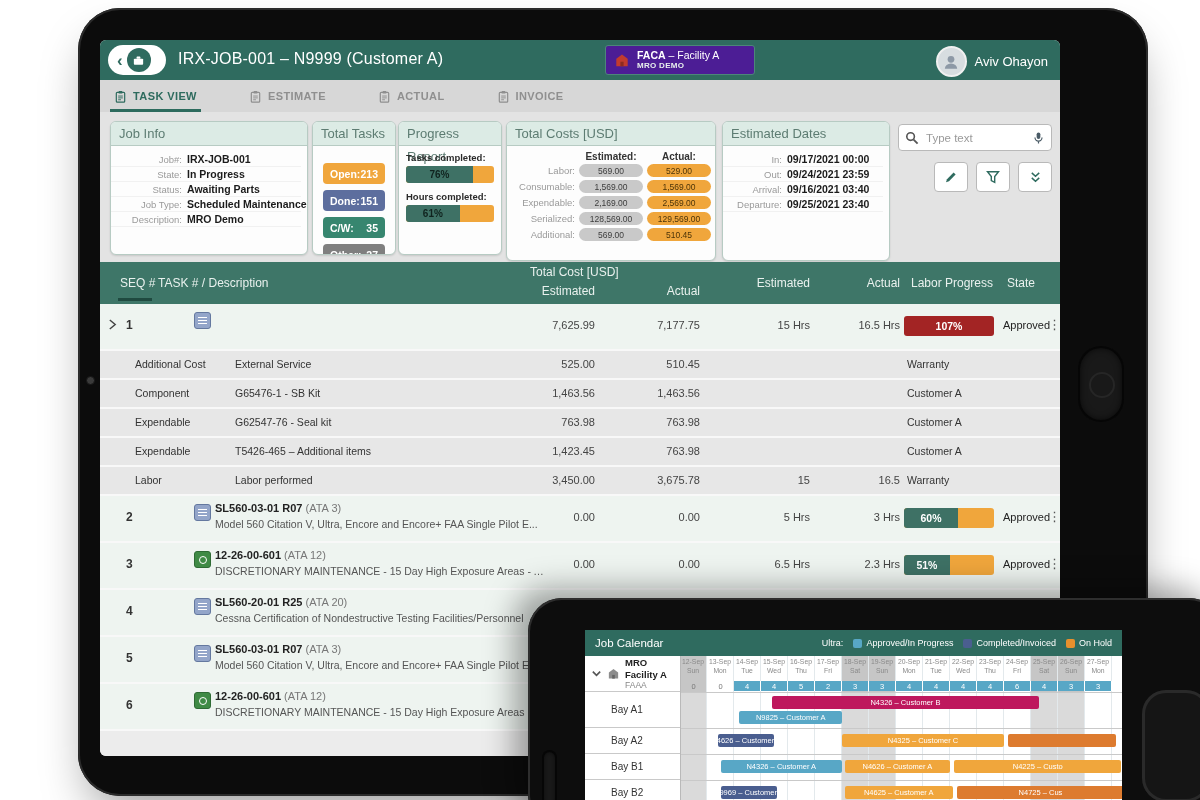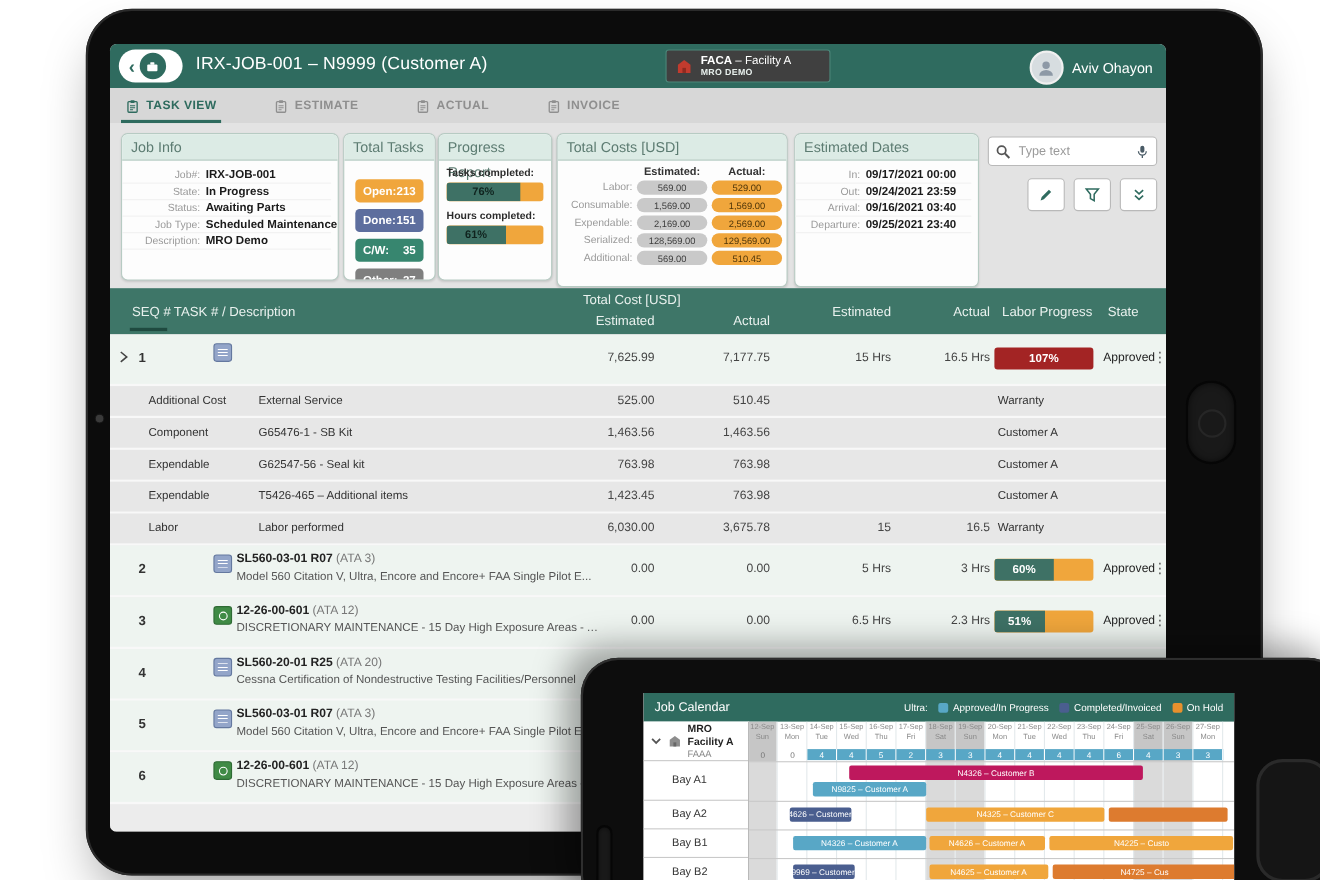--- a/index.html
+++ b/index.html
@@ -18,21 +18,21 @@
           border-radius:6px;overflow:hidden;}
   
   .appbar{position:absolute;left:0;top:0;width:960px;height:40px;background:#2f6b5f;}
   .backpill{position:absolute;left:8px;top:5px;width:58px;height:30px;background:#fff;
             border-radius:16px;display:flex;align-items:center;gap:4px;padding:0 3px 0 9px;
             box-sizing:border-box;cursor:pointer;}
   .backpill .bk{color:#2f6b5f;font-size:17px;font-weight:bold;line-height:1;}
   .bcirc{width:24px;height:24px;border-radius:50%;background:#2f6b5f;display:flex;
          align-items:center;justify-content:center;}
   .apptitle{position:absolute;left:78px;top:10px;color:#fff;font-size:16px;letter-spacing:.2px;}
-  .facility{position:absolute;left:505px;top:5px;width:150px;height:30px;background:#404040;
+  .facility{position:absolute;left:505px;top:5px;width:150px;height:30px;background:#4c1d95;
             border:1px solid #4c8679;border-radius:3px;display:flex;align-items:center;gap:7px;
             padding:0 8px;box-sizing:border-box;cursor:pointer;}
   .facility .ftxt{line-height:1.15;}
   .facility .f1{color:#fff;font-size:10.5px;}
   .facility .f1 b{font-weight:bold;}
   .facility .f2{color:#e8f0ed;font-size:8px;font-weight:bold;letter-spacing:.3px;}
   .userchip{position:absolute;right:12px;top:6px;display:flex;align-items:center;gap:8px;cursor:pointer;}
   .avatar{width:27px;height:27px;border-radius:50%;background:#d7dde0;border:2px solid #f0f0f0;
           display:flex;align-items:center;justify-content:center;overflow:hidden;}
   .uname{color:#fff;font-size:13px;}
@@ -453,40 +453,40 @@
             <span class="cat">Component</span>
             <span class="ddesc">G65476-1 - SB Kit</span>
             <span class="num n-ce">1,463.56</span>
             <span class="num n-ca">1,463.56</span>
             <span class="num n-he"></span>
             <span class="num n-ha"></span>
             <span class="owner">Customer A</span>
           </div>
           <div class="trow detail">
             <span class="cat">Expendable</span>
-            <span class="ddesc">G62547-56 - Seal kit</span>
+            <span class="ddesc">G62547-76 - Seal kit</span>
             <span class="num n-ce">763.98</span>
             <span class="num n-ca">763.98</span>
             <span class="num n-he"></span>
             <span class="num n-ha"></span>
             <span class="owner">Customer A</span>
           </div>
           <div class="trow detail">
             <span class="cat">Expendable</span>
             <span class="ddesc">T5426-465 – Additional items</span>
             <span class="num n-ce">1,423.45</span>
             <span class="num n-ca">763.98</span>
             <span class="num n-he"></span>
             <span class="num n-ha"></span>
             <span class="owner">Customer A</span>
           </div>
           <div class="trow detail">
             <span class="cat">Labor</span>
             <span class="ddesc">Labor performed</span>
-            <span class="num n-ce">6,030.00</span>
+            <span class="num n-ce">3,450.00</span>
             <span class="num n-ca">3,675.78</span>
             <span class="num n-he">15</span>
             <span class="num n-ha">16.5</span>
             <span class="owner">Warranty</span>
           </div>
           <div class="trow task">
             <span class="seq">2</span>
             <span class="ticon doc-blue"></span>
             <div class="ttext">
               <div class="l1"><b>SL560-03-01 R07</b><span class="ata"> (ATA 3)</span></div>

